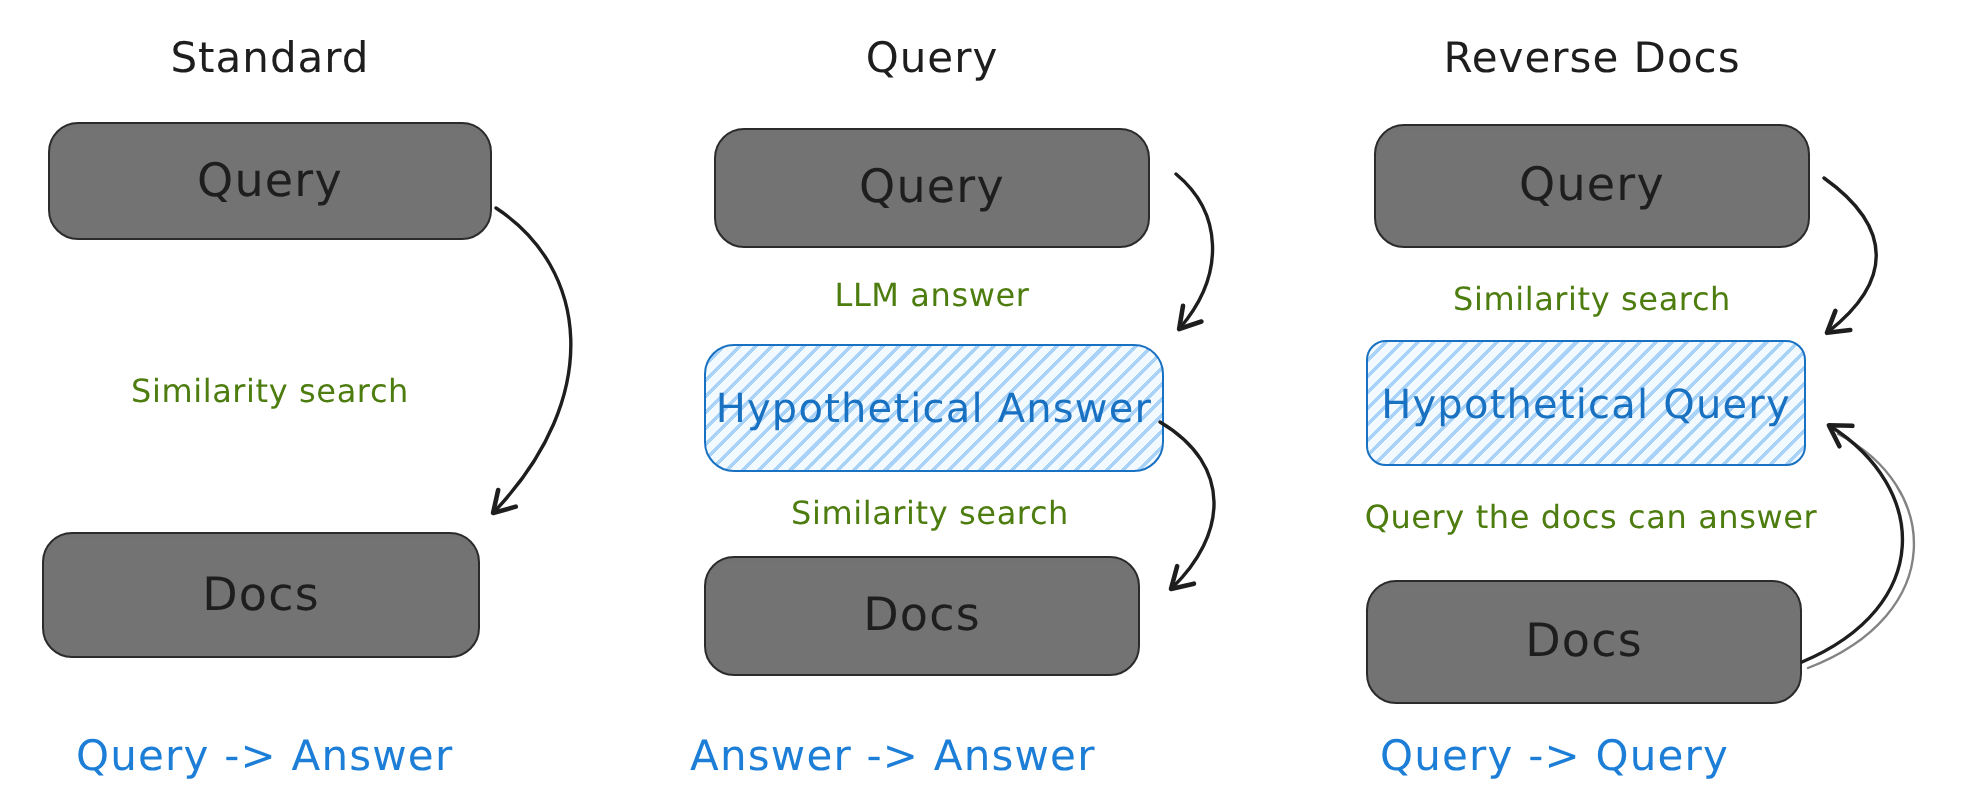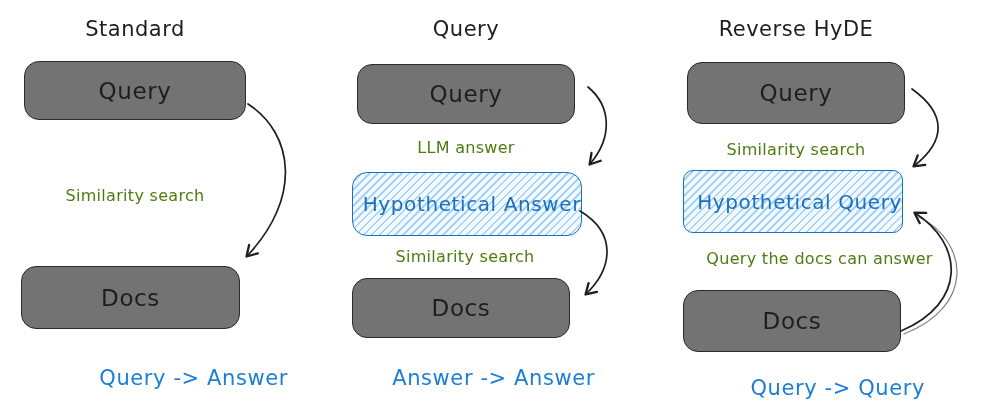--- a/index.html
+++ b/index.html
@@ -38,35 +38,34 @@
   .node.highlight{
     border:1.9px solid #1971c2;
     background-color:#f2f9ff;
     background-image:repeating-linear-gradient(
       135deg,
       rgba(130,190,245,.65) 0px,
       rgba(130,190,245,.65) 1.8px,
       transparent 1.8px,
       transparent 5.6px);
     box-shadow:none;
-    justify-content:flex-end;
   }
   .node.highlight .node-label{
     color:#1971c2;
     font-size:20px;
   }
   .edge-label{
     text-align:center;
     font-size:16px;
     letter-spacing:.3px;
     color:#4d7c0f;
     white-space:nowrap;
   }
   .summary{
-    text-align:right;
+    text-align:left;
     font-size:21px;
     letter-spacing:.6px;
     color:#1c7ed6;
     white-space:nowrap;
   }
   svg#arrows{position:absolute;left:0;top:0;pointer-events:none;}
   svg#arrows path{fill:none;stroke:#1e1e1e;stroke-width:1.7;stroke-linecap:round;}
   svg#arrows path.twin{stroke-width:1.2;opacity:.55;}
 </style>
 </head>
@@ -109,39 +108,39 @@
 
     <div class="abs node" style="left:352px;top:278px;width:218px;height:60px;">
       <span class="node-label">Docs</span>
     </div>
 
     <div class="abs summary" style="left:345px;top:366px;width:250px;">Answer -&gt; Answer</div>
   </section>
 
   
   <section class="panel">
-    <div class="abs col-title" style="left:687px;top:17px;width:218px;">Reverse HyDE</div>
+    <div class="abs col-title" style="left:687px;top:17px;width:218px;">Reverse Docs</div>
 
     <div class="abs node" style="left:687px;top:62px;width:218px;height:62px;">
       <span class="node-label">Query</span>
     </div>
 
     <div class="abs edge-label" style="left:687px;top:140px;width:218px;">Similarity search</div>
 
     <div class="abs node highlight" style="left:683px;top:170px;width:220px;height:63px;border-radius:10px;">
       <span class="node-label">Hypothetical Query</span>
     </div>
 
-    <div class="abs edge-label" style="left:678px;top:249px;width:235px;margin-left:24px;">Query the docs can answer</div>
+    <div class="abs edge-label" style="left:678px;top:249px;width:235px;">Query the docs can answer</div>
 
     <div class="abs node" style="left:683px;top:290px;width:218px;height:62px;">
       <span class="node-label">Docs</span>
     </div>
 
-    <div class="abs summary" style="left:690px;top:376px;width:235px;">Query -&gt; Query</div>
+    <div class="abs summary" style="left:690px;top:366px;width:235px;">Query -&gt; Query</div>
   </section>
 
   
   <svg id="arrows" width="989" height="404" viewBox="0 0 989 404" aria-hidden="true">
     <defs>
       <marker id="ah" viewBox="0 0 12 12" refX="9.5" refY="6" markerWidth="9.5" markerHeight="9.5" orient="auto">
         <path d="M2.5 1.5 L10 6 L2.5 10.5" fill="none" stroke="#1e1e1e" stroke-width="1.8" stroke-linecap="round" stroke-linejoin="round"></path>
       </marker>
     </defs>
     <path d="M 248 104 C 294 134, 302 198, 247 256" marker-end="url(#ah)"></path>

